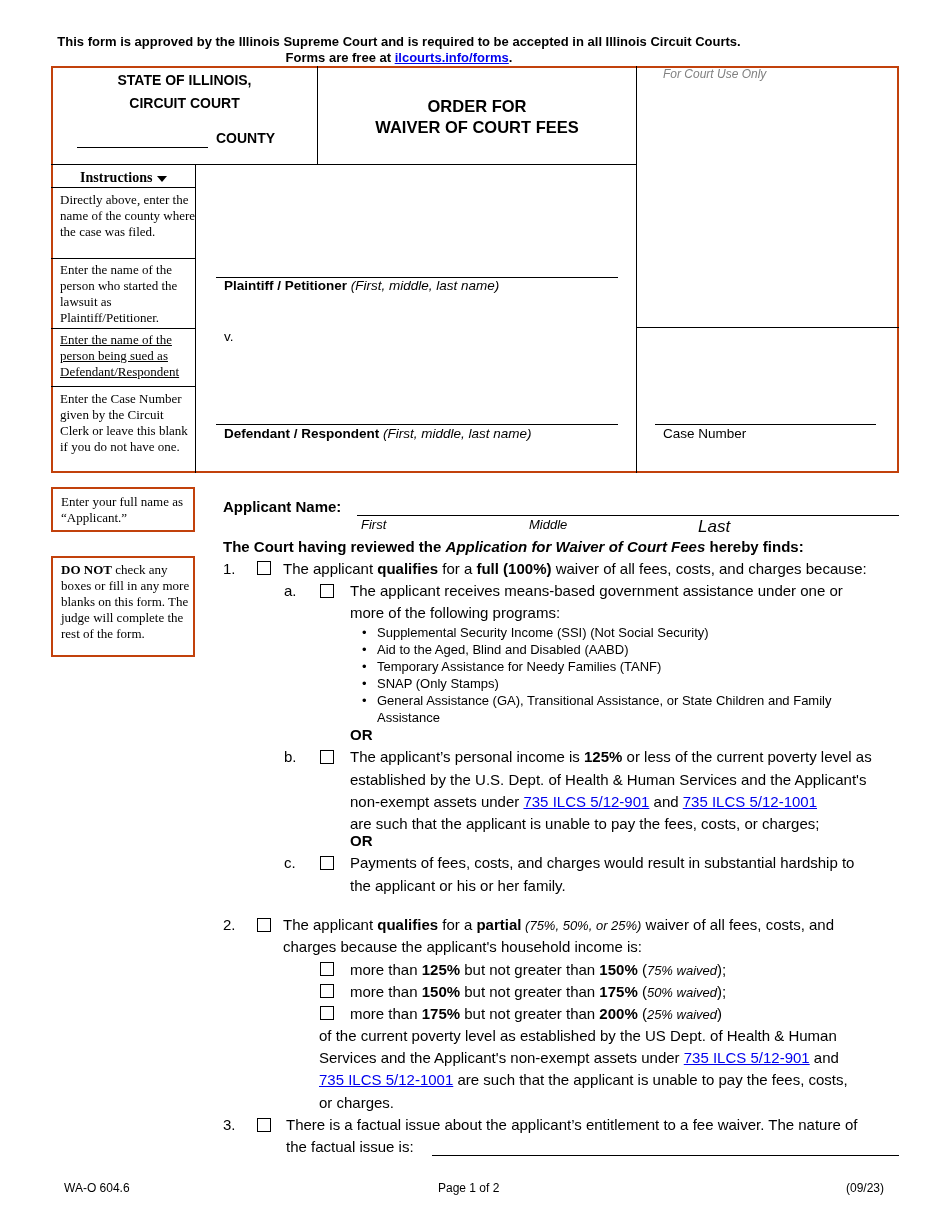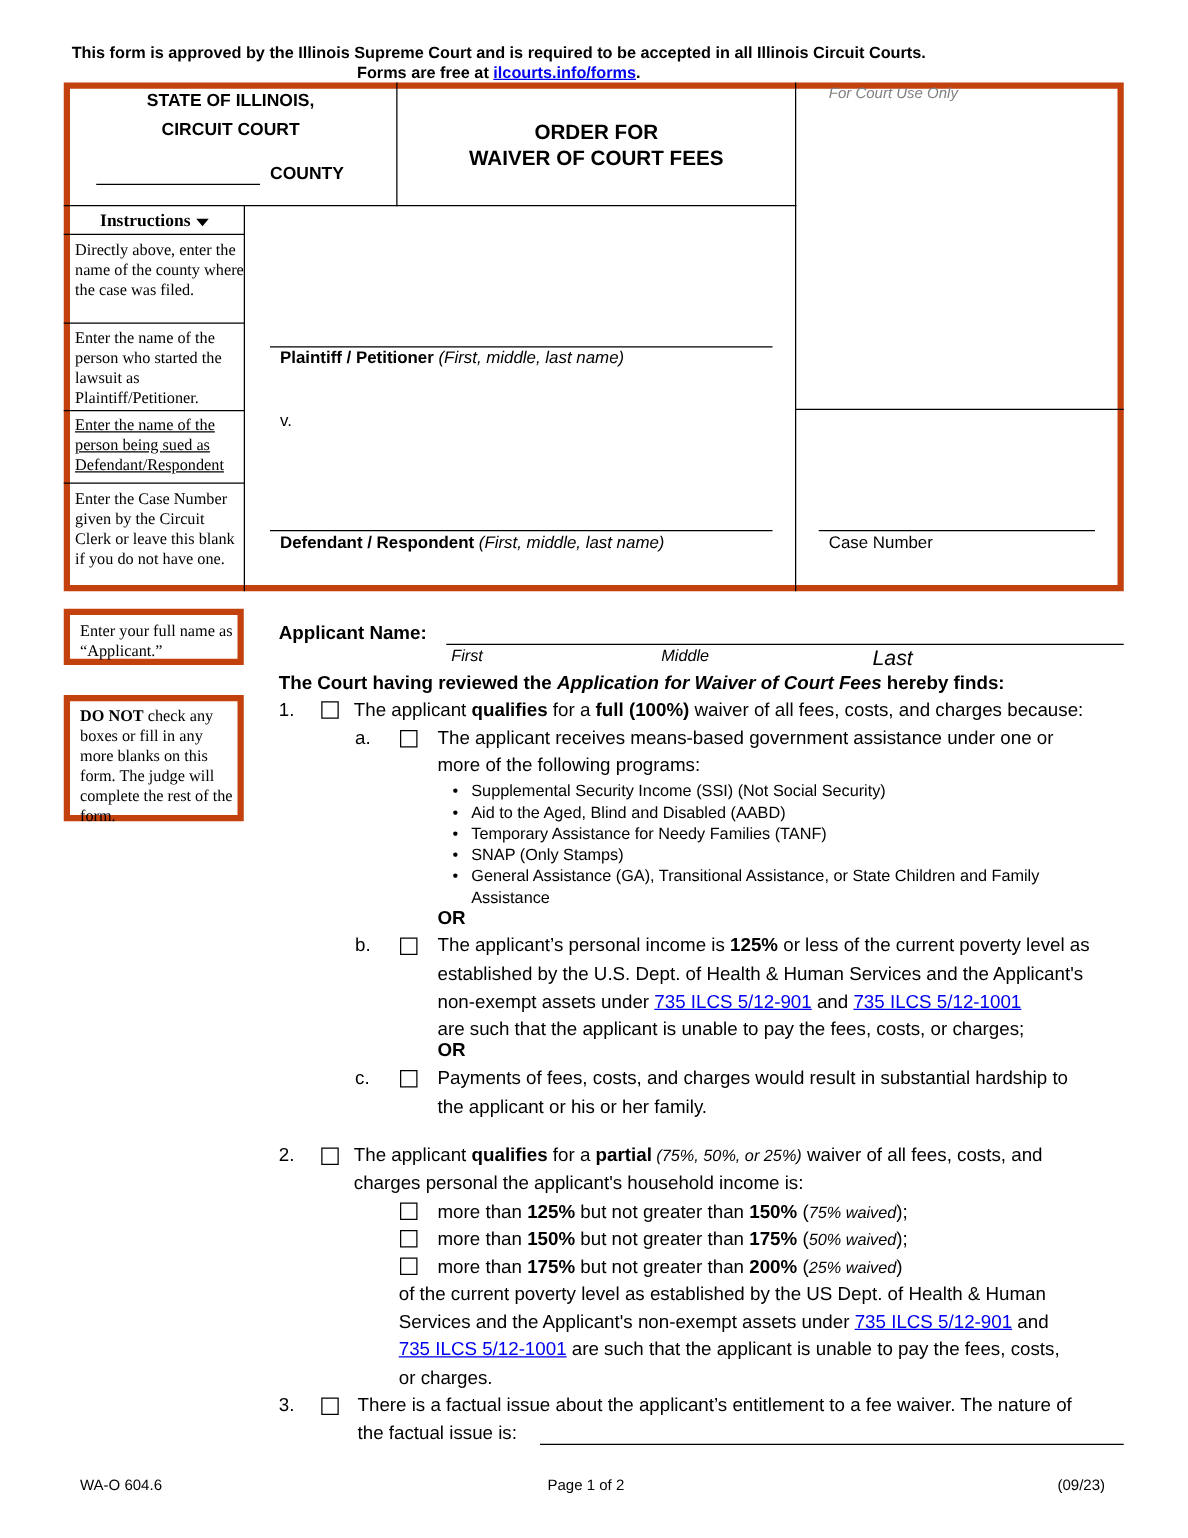--- a/index.html
+++ b/index.html
@@ -1,21 +1,21 @@
 <!DOCTYPE html>
 <html><head>
   <meta charset="utf-8">
   <style>
     html, body { margin: 0; padding: 0; background: #ffffff; }
     body { width: 950px; height: 1230px; position: relative; font-family: "Liberation Sans", sans-serif; color: #000; overflow: hidden; }
     .abs { position: absolute; }
     .serif { font-family: Liberation Serif, serif; }
     a.link { color: #0000ee; text-decoration: underline; }
     .topnote { left: 0; width: 798px; text-align: center; font-weight: bold; font-size: 13px; line-height: 16px; }
-    .box { border: 5px solid #c2410c; box-sizing: border-box; }
+    .box { border: 2px solid #c2410c; box-sizing: border-box; }
     .vline { position: absolute; width: 1px; background: #000; }
     .hline { position: absolute; height: 1px; background: #000; }
     .hdr-left { font-weight: bold; font-size: 14px; text-align: center; }
     .title { font-weight: bold; font-size: 16.5px; text-align: center; line-height: 21px; }
     .court-use { font-style: italic; font-size: 12px; color: #808080; }
     .instr { font-family: "Liberation Serif", serif; font-size: 13px; line-height: 16px; padding: 0 0 0 8px; box-sizing: border-box; }
     .lbl { font-size: 13.5px; }
     .lbl b { font-weight: bold; }
     .lbl i { font-style: italic; }
     .body-text { font-size: 15px; line-height: 22px; }
@@ -127,21 +127,21 @@
 <div class="abs body-text" style="left:284px; top:852px;">c.</div>
 <div class="cb" style="left:320px; top:856px;"></div>
 <div class="abs body-text" style="left:350px; top:852px;">Payments of fees, costs, and charges would result in substantial hardship to</div>
 <div class="abs body-text" style="left:350px; top:875px;">the applicant or his or her family.</div>
 
 <div class="abs body-text" style="left:223px; top:914px;">2.</div>
 <div class="cb" style="left:257px; top:918px;"></div>
 <div class="abs body-text" style="left:283px; top:914px;">
   <span>The applicant </span><b>qualifies</b><span> for a </span><b>partial</b><i style="font-size:13px;"> (75%, 50%, or 25%)</i><span> waiver of all fees, costs, and</span>
 </div>
-<div class="abs body-text" style="left:283px; top:936px;">charges personal the applicant's household income is:</div>
+<div class="abs body-text" style="left:283px; top:936px;">charges because the applicant's household income is:</div>
 
 <div class="cb" style="left:320px; top:962px;"></div>
 <div class="abs body-text" style="left:350px; top:959px;">
   <span>more than </span><b>125%</b><span> but not greater than </span><b>150%</b><span> (</span><i style="font-size:13px;">75% waived</i><span>);</span>
 </div>
 <div class="cb" style="left:320px; top:984px;"></div>
 <div class="abs body-text" style="left:350px; top:981px;">
   <span>more than </span><b>150%</b><span> but not greater than </span><b>175%</b><span> (</span><i style="font-size:13px;">50% waived</i><span>);</span>
 </div>
 <div class="cb" style="left:320px; top:1006px;"></div>

